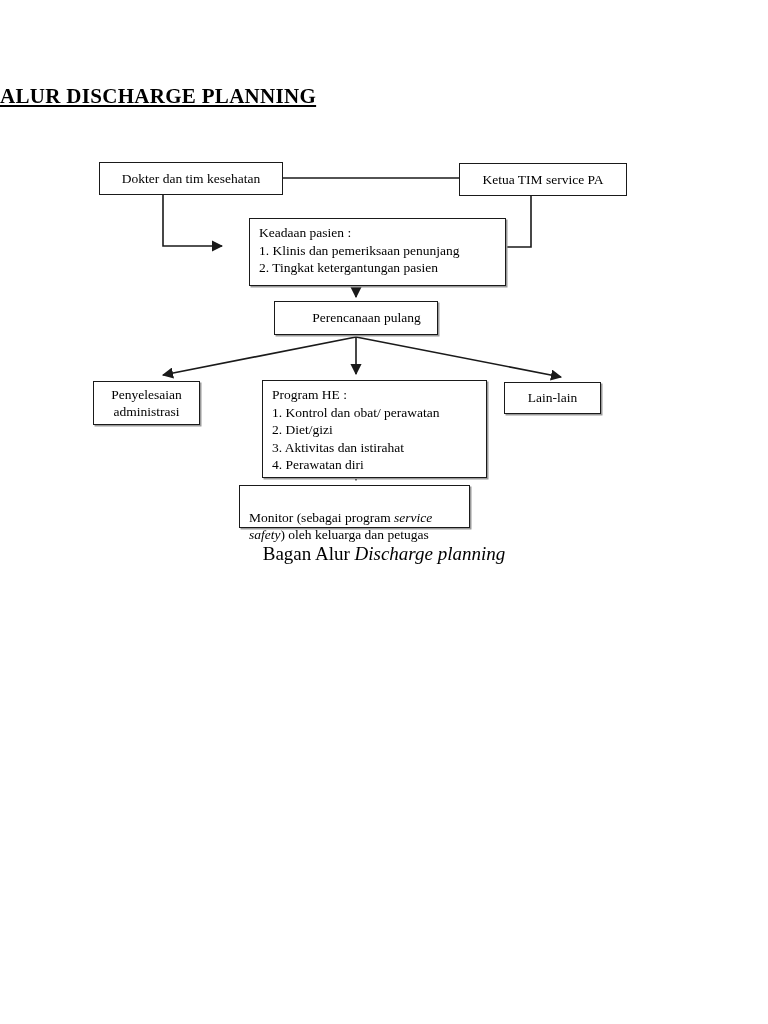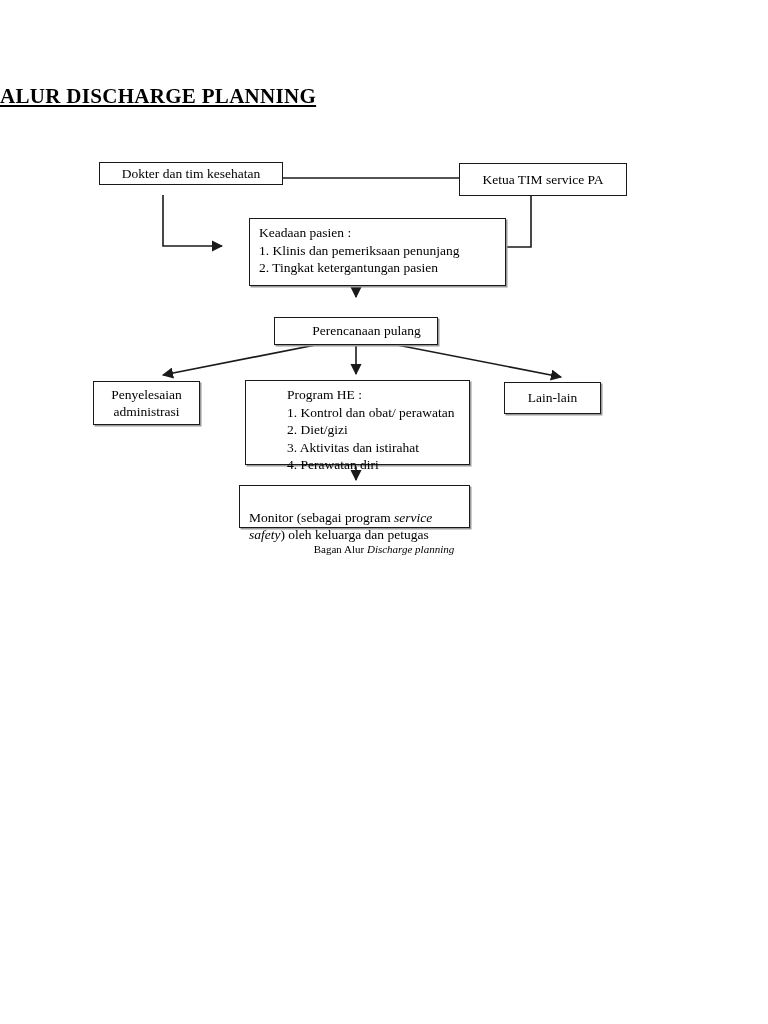--- a/index.html
+++ b/index.html
@@ -74,21 +74,21 @@
   .left-pad {
     padding: 5px 6px 4px 9px;
     box-sizing: border-box;
   }
   .caption {
     position: absolute;
     left: 0;
     top: 543px;
     width: 768px;
     text-align: center;
-    font-size: 11px;
+    font-size: 19px;
     font-family: "Liberation Serif", "DejaVu Serif", serif;
   }
   .caption em { font-style: italic; }
   .node-text em { font-style: italic; }
 </style>
 </head>
 <body>
 
 <div class="page">
 
@@ -113,54 +113,54 @@
 
       <path d="M 356 337 L 163 375" fill="none" stroke="#1a1a1a" stroke-width="1.6" marker-end="url(#ah)"></path>
 
       <path d="M 356 337 L 356 374" fill="none" stroke="#1a1a1a" stroke-width="1.6" marker-end="url(#ah)"></path>
 
       <path d="M 356 337 L 561 377" fill="none" stroke="#1a1a1a" stroke-width="1.6" marker-end="url(#ah)"></path>
 
       <path d="M 356 465 L 356 480" fill="none" stroke="#1a1a1a" stroke-width="1.6" marker-end="url(#ah)"></path>
     </svg>
 
-    <div class="node-box plain" style="left:99px; top:162px; width:184px; height:23px;">
+    <div class="node-box plain" style="left:99px; top:162px; width:184px; height:33px;">
       <div class="centered">
         <span class="node-text">Dokter dan tim kesehatan</span>
       </div>
     </div>
 
     <div class="node-box plain" style="left:459px; top:163px; width:168px; height:33px;">
       <div class="centered">
         <span class="node-text">Ketua TIM service PA</span>
       </div>
     </div>
 
     <div class="node-box" style="left:228px; top:218px; width:257px; height:68px;margin-left:21px;">
       <div class="left-pad">
         <div class="node-text">Keadaan pasien :</div>
         <div class="node-text">1. Klinis dan pemeriksaan penunjang</div>
         <div class="node-text">2. Tingkat ketergantungan pasien</div>
       </div>
     </div>
 
-    <div class="node-box" style="left:274px; top:317px; width:164px; height:28px;padding-left:21px;">
+    <div class="node-box" style="left:274px; top:301px; width:164px; height:34px;padding-left:21px;">
       <div class="centered">
         <span class="node-text">Perencanaan pulang</span>
       </div>
     </div>
 
     <div class="node-box" style="left:93px; top:381px; width:107px; height:44px;">
       <div class="centered">
         <span class="node-text">Penyelesaian
 administrasi</span>
       </div>
     </div>
 
-    <div class="node-box" style="left:245px; top:380px; width:225px; height:85px;padding-left:32px;">
+    <div class="node-box" style="left:262px; top:380px; width:225px; height:98px;">
       <div class="left-pad">
         <div class="node-text">Program HE :</div>
         <div class="node-text">1. Kontrol dan obat/ perawatan</div>
         <div class="node-text">2. Diet/gizi</div>
         <div class="node-text">3. Aktivitas dan istirahat</div>
         <div class="node-text">4. Perawatan diri</div>
       </div>
     </div>
 
     <div class="node-box" style="left:504px; top:382px; width:97px; height:32px;">

